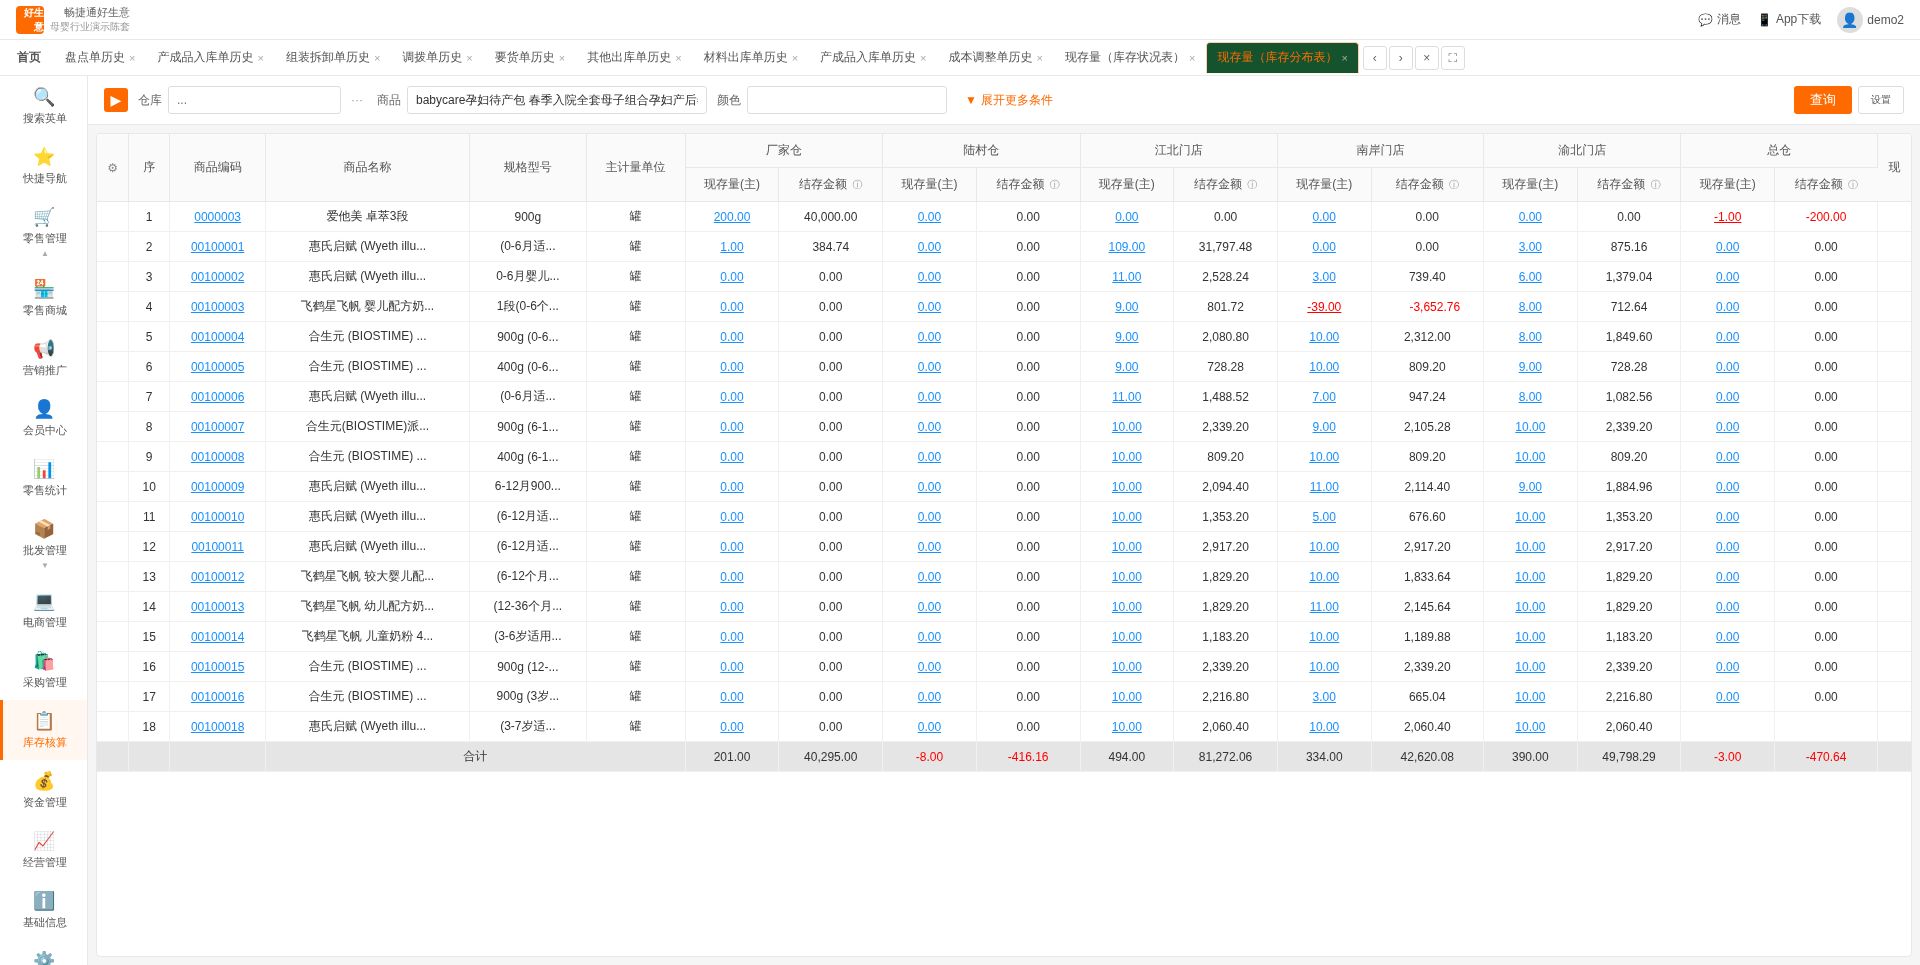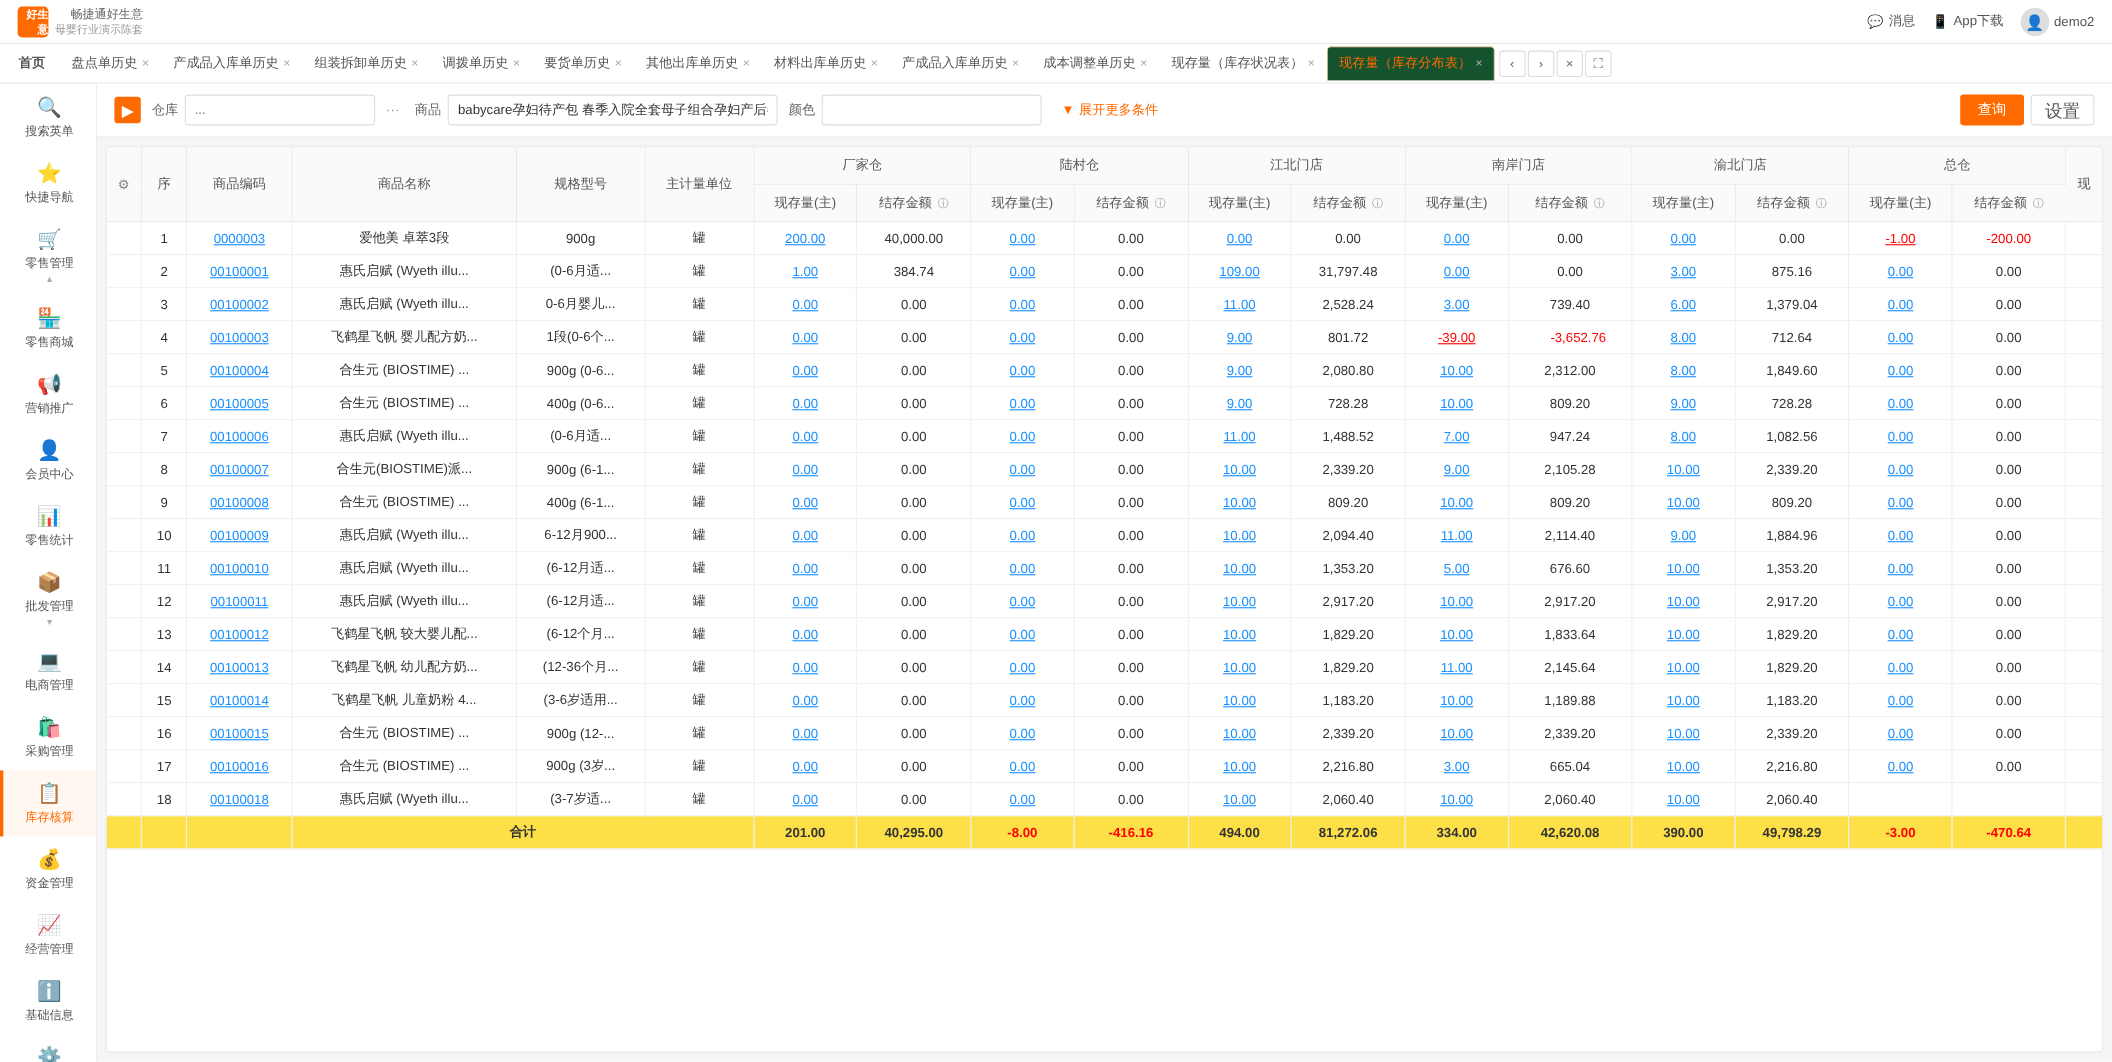--- a/index.html
+++ b/index.html
@@ -145,21 +145,21 @@
       display: flex; align-items: center; gap: 4px;
       color: #ff6a00; cursor: pointer; font-size: 12px;
       padding: 4px 8px; border-radius: 3px;
     }
     .btn-query {
       background: #ff6a00; color: #fff; border: none; border-radius: 3px;
       padding: 5px 16px; cursor: pointer; font-size: 13px; height: 28px;
     }
     .btn-setting {
       background: #fff; color: #555; border: 1px solid #ddd; border-radius: 3px;
-      padding: 4px 12px; cursor: pointer; font-size: 16px; height: 28px;
+      padding: 4px 12px; cursor: pointer; font-size: 10px; height: 28px;
     }
     .filter-right { display: flex; gap: 6px; margin-left: auto; }
 
     
     .table-container {
       flex: 1;
       overflow: auto;
       padding: 0;
       background: #fff;
       margin: 8px;
@@ -186,21 +186,21 @@
     }
     table thead tr th:last-child { border-right: none; }
     table tbody tr td {
       border-bottom: 1px solid #f0f0f0;
       border-right: 1px solid #f0f0f0;
       padding: 6px 8px;
       text-align: center;
       white-space: nowrap;
     }
     table tbody tr td:last-child { border-right: none; }
-    table tbody tr.summary-row { background: #fde047; font-weight: bold; margin-top: 48px; }
+    table tbody tr.summary-row { background: #e5e5e5; font-weight: normal; margin-top: 48px; }
     .text-link { color: #1890ff; text-decoration: underline; cursor: pointer; }
     .gear-col { color: #888; cursor: pointer; }
     .info-icon { color: #999; font-size: 10px; cursor: pointer; margin-left: 2px; }
 
     
     ::-webkit-scrollbar { width: 6px; height: 6px; }
     ::-webkit-scrollbar-track { background: #f1f1f1; }
     ::-webkit-scrollbar-thumb { background: #ccc; border-radius: 3px; }
   </style>
 </head>

